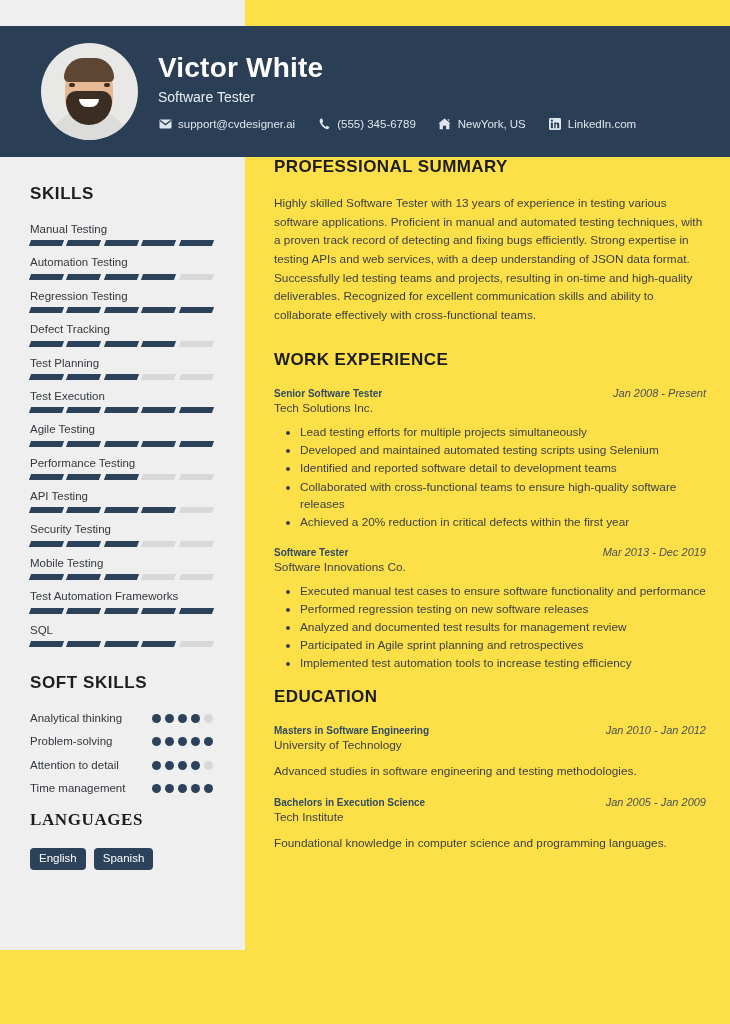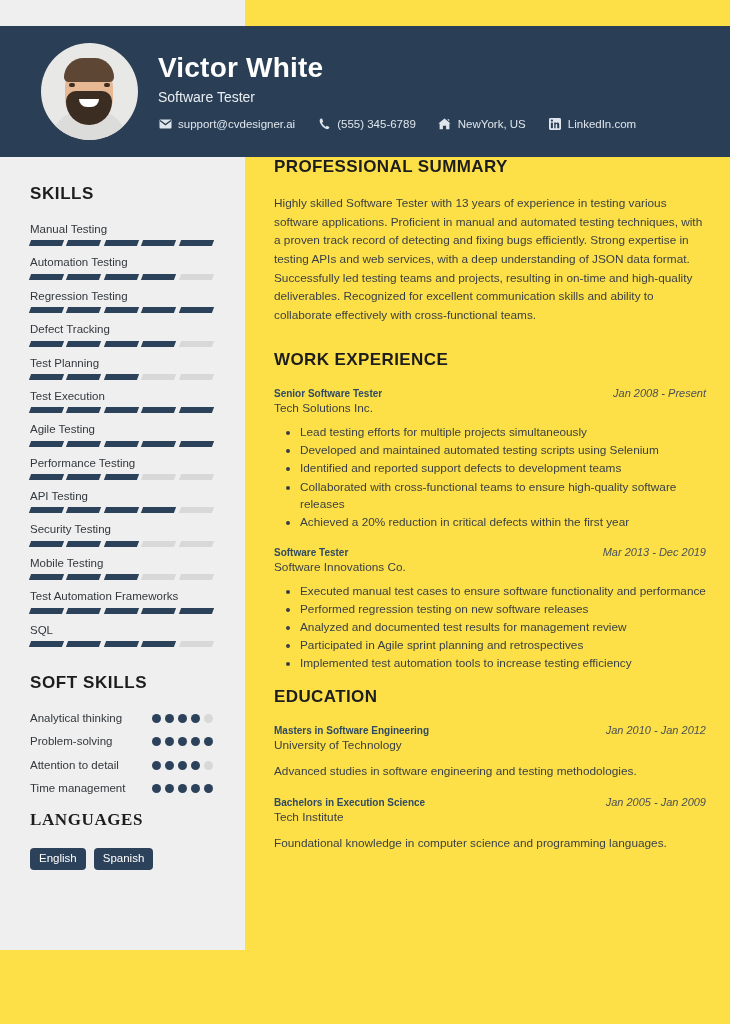--- a/index.html
+++ b/index.html
@@ -591,21 +591,21 @@
     <div id="exp-list">
         <div class="entry">
           <div class="entry-top">
             <div class="entry-title">Senior Software Tester</div>
             <div class="entry-date">Jan 2008 - Present</div>
           </div>
           <div class="entry-org">Tech Solutions Inc.</div>
           <ul class="bullets">
             <li>Lead testing efforts for multiple projects simultaneously</li>
             <li>Developed and maintained automated testing scripts using Selenium</li>
-            <li>Identified and reported support defects to development teams</li>
+            <li>Identified and reported software detail to development teams</li>
             <li>Collaborated with cross-functional teams to ensure high-quality software releases</li>
             <li>Achieved a 20% reduction in critical defects within the first year</li>
           </ul>
         </div>
         <div class="entry">
           <div class="entry-top">
             <div class="entry-title">Software Tester</div>
             <div class="entry-date">Mar 2013 - Dec 2019</div>
           </div>
           <div class="entry-org">Software Innovations Co.</div>

